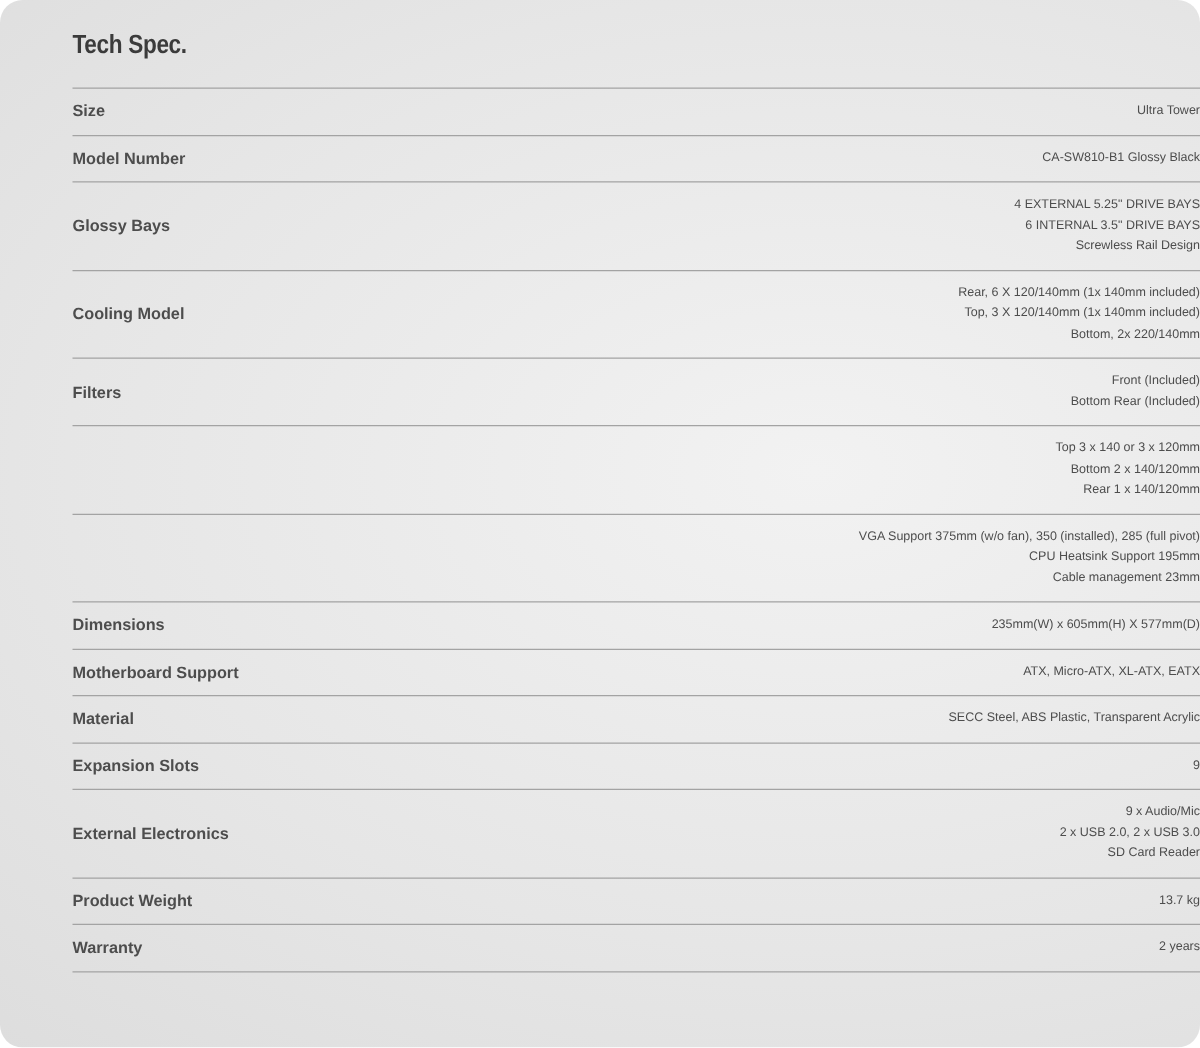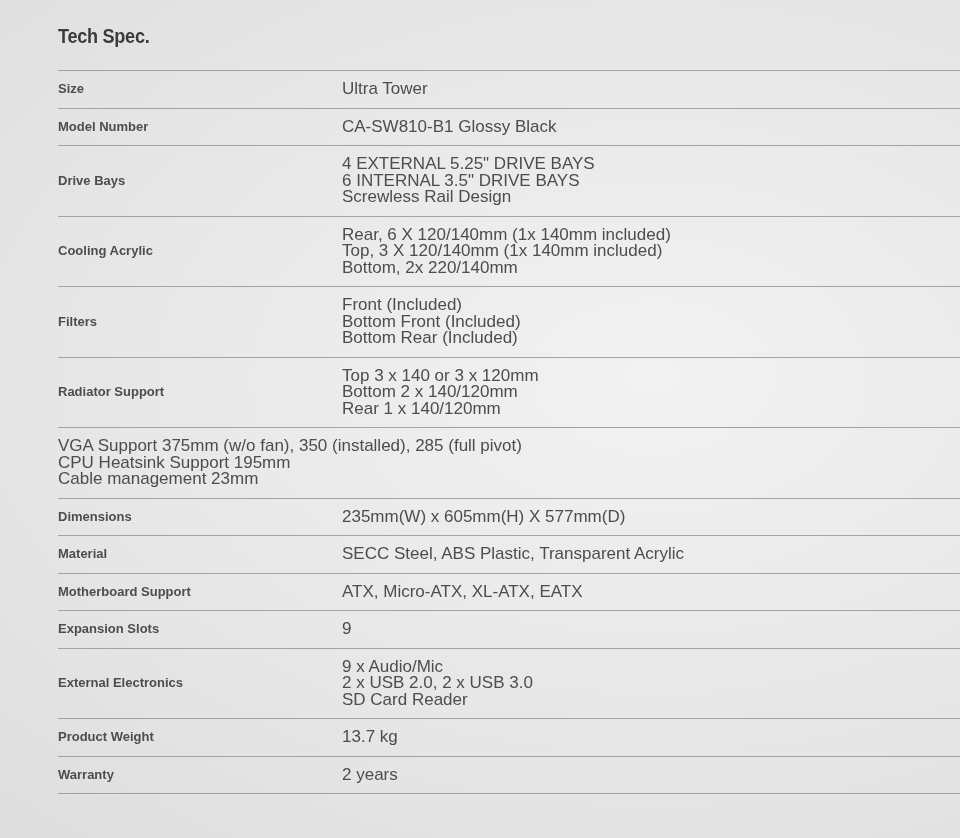--- a/index.html
+++ b/index.html
@@ -14,20 +14,21 @@
   html,body{margin:0;padding:0;}
   body{
     width:960px;height:838px;overflow:hidden;
     font-family:"Liberation Sans", sans-serif;
     color:var(--text);
   }
   .page{
     width:960px;height:838px;
     background:radial-gradient(130% 95% at 68% 45%, var(--bg-start) 0%, var(--bg-mid) 48%, var(--bg-end) 100%);
     padding-top:24px;
+    border-radius:18px;
   }
   .page-title{
     margin:0 0 0 58px;
     font-size:21px;
     font-weight:bold;
     color:var(--heading);
     letter-spacing:-0.3px;
     transform:scaleX(0.86);
     transform-origin:left center;
     line-height:24px;
@@ -46,22 +47,23 @@
   .spec-label{
     width:284px;
     flex:0 0 284px;
     font-size:13px;
     font-weight:bold;
     color:var(--text);
     line-height:16px;
   }
   .spec-values{
     flex:1 1 auto;
-    font-size:17px;
+    font-size:10px;
     color:var(--text);
+    text-align:right;
   }
   .value-line{
     line-height:16.5px;
   }
 </style>
 </head>
 <body>
 
 <div class="page">
   <h1 class="page-title">Tech Spec.</h1>
@@ -74,48 +76,46 @@
   </div>
 
   <div class="spec-row">
     <div class="spec-label">Model Number</div>
     <div class="spec-values">
           <div class="value-line">CA-SW810-B1 Glossy Black</div>
         </div>
   </div>
 
   <div class="spec-row">
-    <div class="spec-label">Drive Bays</div>
+    <div class="spec-label">Glossy Bays</div>
     <div class="spec-values">
           <div class="value-line">4 EXTERNAL 5.25" DRIVE BAYS</div>
           <div class="value-line">6 INTERNAL 3.5" DRIVE BAYS</div>
           <div class="value-line">Screwless Rail Design</div>
         </div>
   </div>
 
   <div class="spec-row">
-    <div class="spec-label">Cooling Acrylic</div>
+    <div class="spec-label">Cooling Model</div>
     <div class="spec-values">
           <div class="value-line">Rear, 6 X 120/140mm (1x 140mm included)</div>
           <div class="value-line">Top, 3 X 120/140mm (1x 140mm included)</div>
           <div class="value-line">Bottom, 2x 220/140mm</div>
         </div>
   </div>
 
   <div class="spec-row">
     <div class="spec-label">Filters</div>
     <div class="spec-values">
           <div class="value-line">Front (Included)</div>
-          <div class="value-line">Bottom Front (Included)</div>
           <div class="value-line">Bottom Rear (Included)</div>
         </div>
   </div>
 
   <div class="spec-row">
-    <div class="spec-label">Radiator Support</div>
     <div class="spec-values">
           <div class="value-line">Top 3 x 140 or 3 x 120mm</div>
           <div class="value-line">Bottom 2 x 140/120mm</div>
           <div class="value-line">Rear 1 x 140/120mm</div>
         </div>
   </div>
 
   <div class="spec-row">
     <div class="spec-values">
           <div class="value-line">VGA Support 375mm (w/o fan), 350 (installed), 285 (full pivot)</div>
@@ -125,30 +125,30 @@
   </div>
 
   <div class="spec-row">
     <div class="spec-label">Dimensions</div>
     <div class="spec-values">
           <div class="value-line">235mm(W) x 605mm(H) X 577mm(D)</div>
         </div>
   </div>
 
   <div class="spec-row">
-    <div class="spec-label">Material</div>
+    <div class="spec-label">Motherboard Support</div>
     <div class="spec-values">
-          <div class="value-line">SECC Steel, ABS Plastic, Transparent Acrylic</div>
+          <div class="value-line">ATX, Micro-ATX, XL-ATX, EATX</div>
         </div>
   </div>
 
   <div class="spec-row">
-    <div class="spec-label">Motherboard Support</div>
+    <div class="spec-label">Material</div>
     <div class="spec-values">
-          <div class="value-line">ATX, Micro-ATX, XL-ATX, EATX</div>
+          <div class="value-line">SECC Steel, ABS Plastic, Transparent Acrylic</div>
         </div>
   </div>
 
   <div class="spec-row">
     <div class="spec-label">Expansion Slots</div>
     <div class="spec-values">
           <div class="value-line">9</div>
         </div>
   </div>
 

